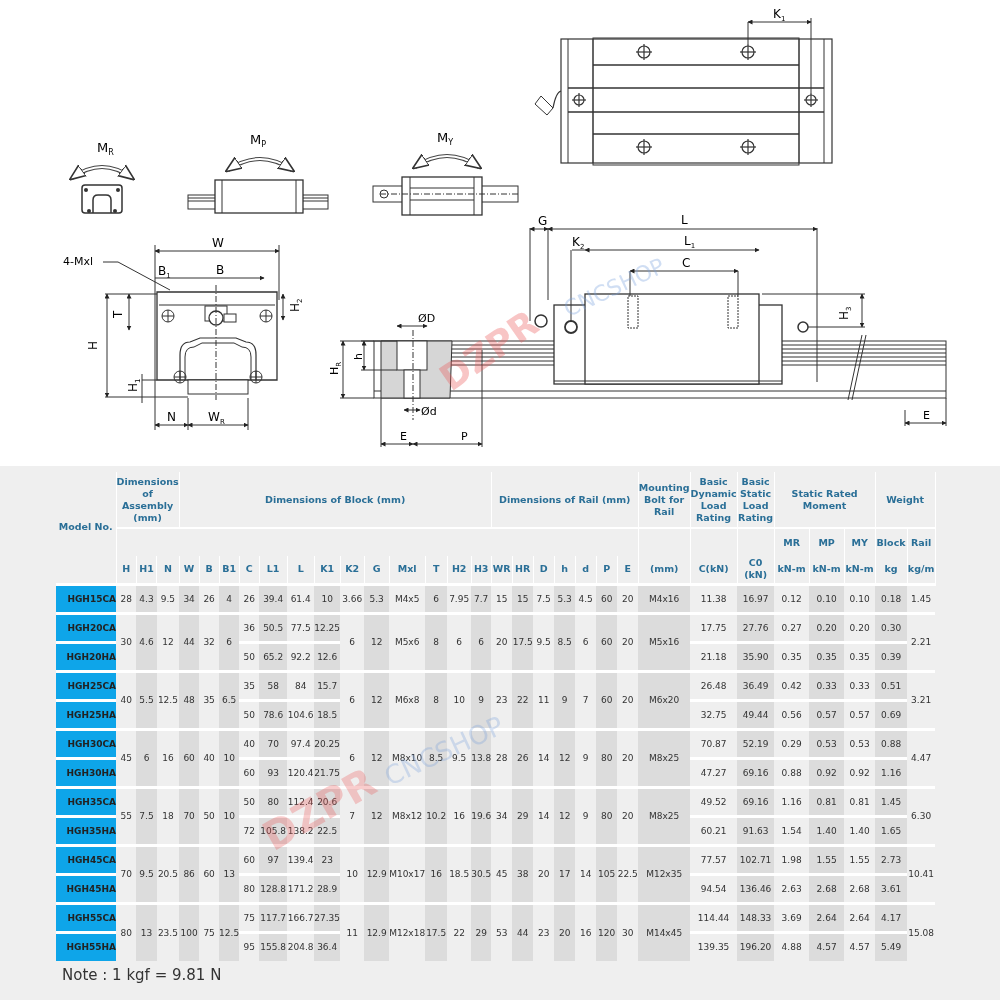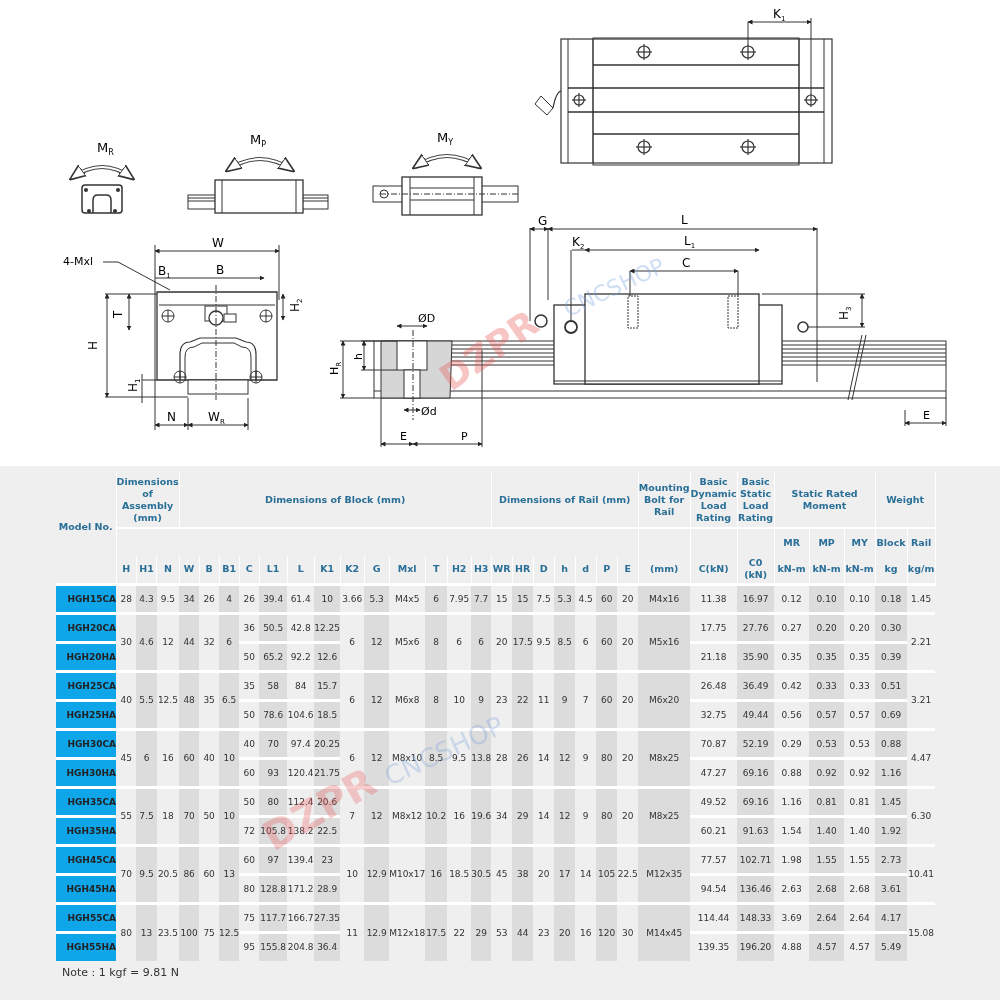--- a/index.html
+++ b/index.html
@@ -17,21 +17,21 @@
   table.spec th.sub { font-size: 9.5px; }
   table.spec td.model { text-align: right; padding-left: 4px; font-weight: bold; color: #222; font-size: 9px; background: #0ea5e9; }
   table.spec tr.hdr1 th { height: 56px; border-right: 1px solid #fff; }
   table.spec tr.hdr2 th { height: 28px; border-top: 2px solid #fff; border-right: 1px solid #fff; }
   table.spec tr.hdr3 th { height: 28px; border-right: 1px solid #fff; }
   table.spec tr.r td { height: 29px; }
   table.spec tr.gtop td { border-top: 3px solid #fff; }
   table.spec tr.split td.split { border-top: 3px solid #fff; }
   .alt { background: #dcdcdc; }
   .base { background: #efefef; }
-  .note { position: absolute; left: 62px; top: 500px; font-size: 11px; color: #333; }
+  .note { position: absolute; left: 62px; top: 500px; font-size: 15px; color: #333; }
   .wm { position: absolute; pointer-events: none; font-weight: bold; }
 </style>
 </head>
 <body>
 
 <div class="diagram-area">
 
   <svg width="1000" height="465" viewBox="0 0 1000 465" style="position:absolute;left:0;top:0;">
     <defs>
       <marker id="ar" viewBox="0 0 10 10" refX="9" refY="5" markerWidth="5" markerHeight="5" orient="auto-start-reverse">
@@ -375,21 +375,21 @@
         <tr class="r gtop">
           <td class="model">HGH20CA</td>
           <td class="base" rowspan="2">30</td>
           <td class="alt" rowspan="2">4.6</td>
           <td class="base" rowspan="2">12</td>
           <td class="alt" rowspan="2">44</td>
           <td class="base" rowspan="2">32</td>
           <td class="alt" rowspan="2">6</td>
           <td class="base">36</td>
           <td class="alt">50.5</td>
-          <td class="base">42.8</td>
+          <td class="base">77.5</td>
           <td class="alt">12.25</td>
           <td class="base" rowspan="2">6</td>
           <td class="alt" rowspan="2">12</td>
           <td class="base" rowspan="2">M5x6</td>
           <td class="alt" rowspan="2">8</td>
           <td class="base" rowspan="2">6</td>
           <td class="alt" rowspan="2">6</td>
           <td class="base" rowspan="2">20</td>
           <td class="alt" rowspan="2">17.5</td>
           <td class="base" rowspan="2">9.5</td>
@@ -551,21 +551,21 @@
           <td class="model split">HGH35HA</td>
           <td class="base split">72</td>
           <td class="alt split">105.8</td>
           <td class="base split">138.2</td>
           <td class="alt split">22.5</td>
           <td class="base split">60.21</td>
           <td class="alt split">91.63</td>
           <td class="base split">1.54</td>
           <td class="alt split">1.40</td>
           <td class="base split">1.40</td>
-          <td class="alt split">1.92</td>
+          <td class="alt split">1.65</td>
         </tr>
         <tr class="r gtop">
           <td class="model">HGH45CA</td>
           <td class="base" rowspan="2">70</td>
           <td class="alt" rowspan="2">9.5</td>
           <td class="base" rowspan="2">20.5</td>
           <td class="alt" rowspan="2">86</td>
           <td class="base" rowspan="2">60</td>
           <td class="alt" rowspan="2">13</td>
           <td class="base">60</td>

